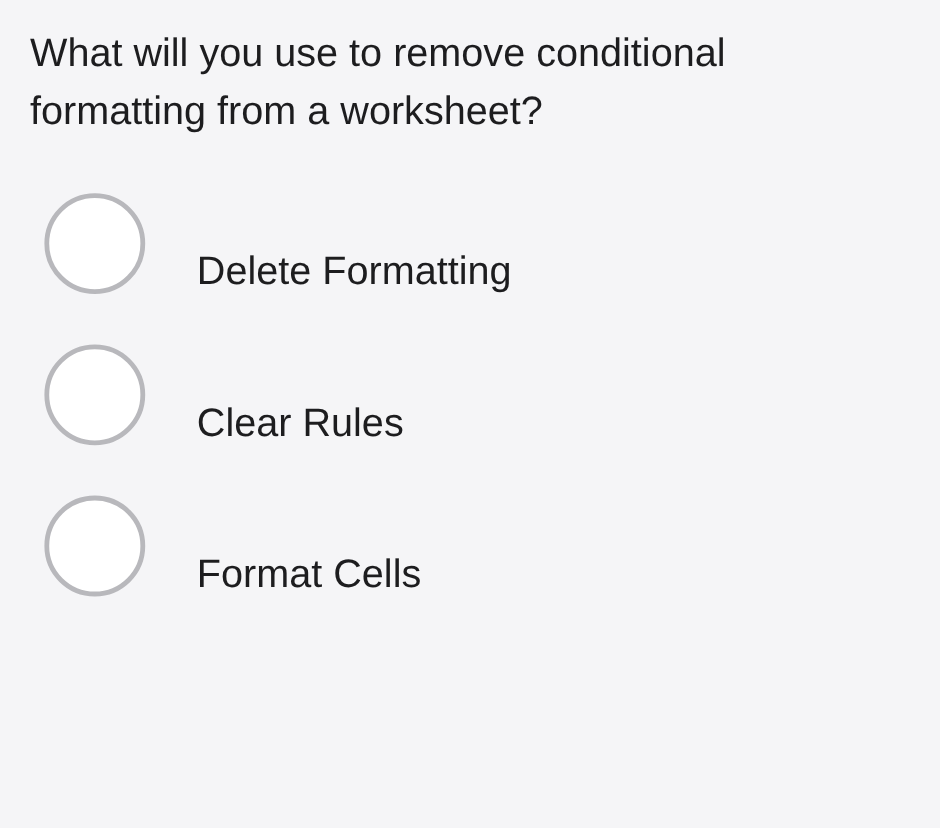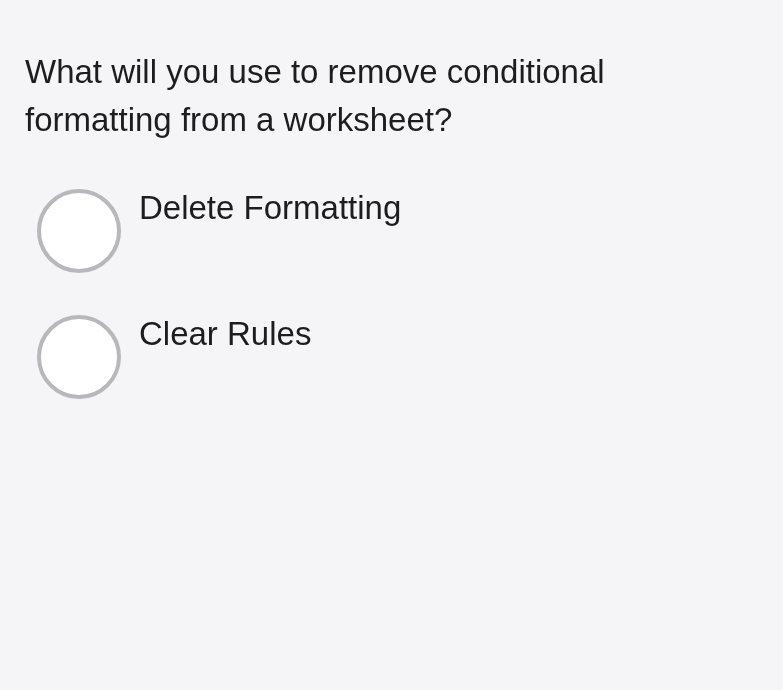--- a/index.html
+++ b/index.html
@@ -14,32 +14,31 @@
       height: 690px;
       padding: 20px 25px;
       color: #1d1d1f;
     }
     .question {
       font-size: 33px;
       line-height: 1.45;
       color: #1d1d1f;
       margin-bottom: 45px;
       font-weight: 400;
-      margin-top: 28px;
     }
     .options {
       display: flex;
       flex-direction: column;
       gap: 42px;
       padding-left: 12px;
     }
     .option {
       display: flex;
-      align-items: flex-start;
-      gap: 18px;
+      align-items: flex-end;
+      gap: 43px;
       cursor: pointer;
     }
     .radio {
       width: 84px;
       height: 84px;
       border-radius: 50%;
       border: 4px solid #b8b8bc;
       background-color: #ffffff;
       flex-shrink: 0;
     }
@@ -56,13 +55,17 @@
 
 <div class="options">
   <div class="option">
     <div class="radio"></div>
     <div class="option-label">Delete Formatting</div>
   </div>
   <div class="option">
     <div class="radio"></div>
     <div class="option-label">Clear Rules</div>
   </div>
+  <div class="option">
+    <div class="radio"></div>
+    <div class="option-label">Format Cells</div>
+  </div>
 </div>
 
 </body></html>

